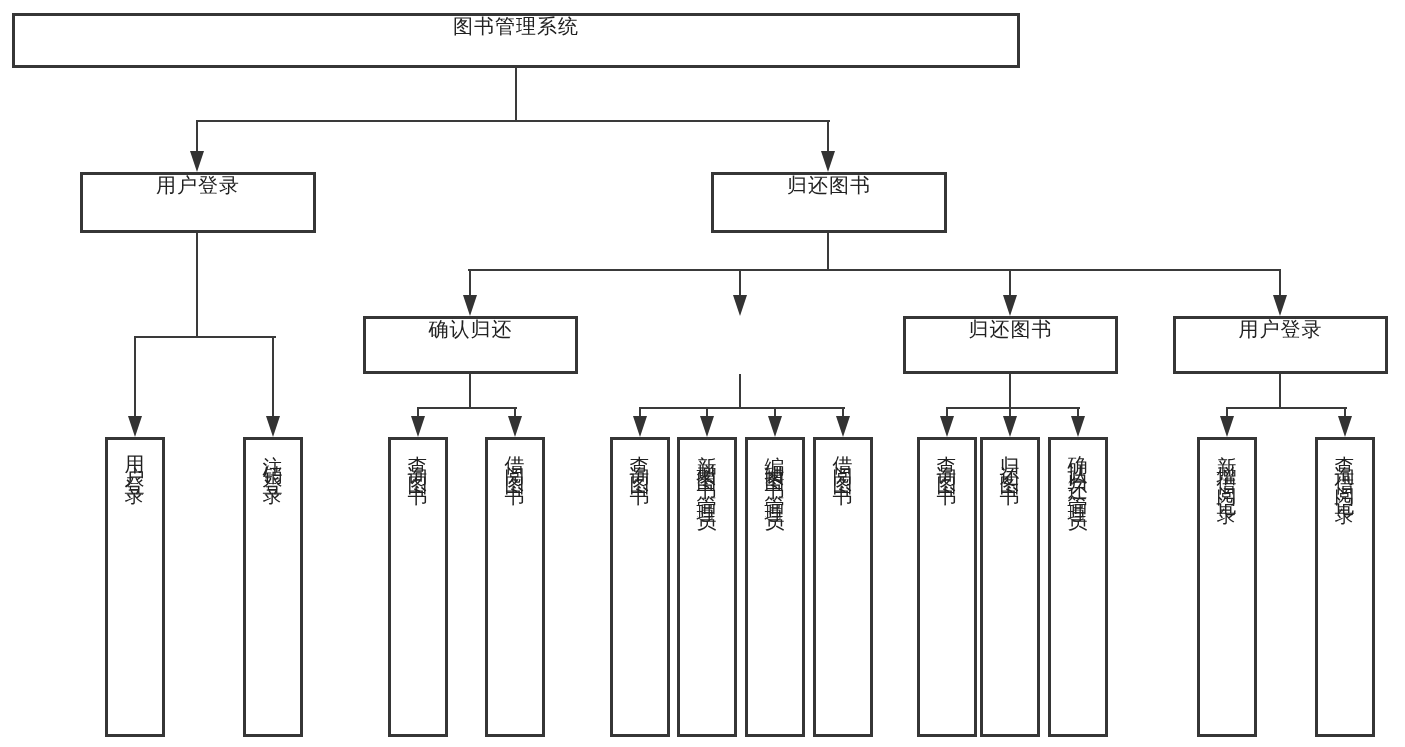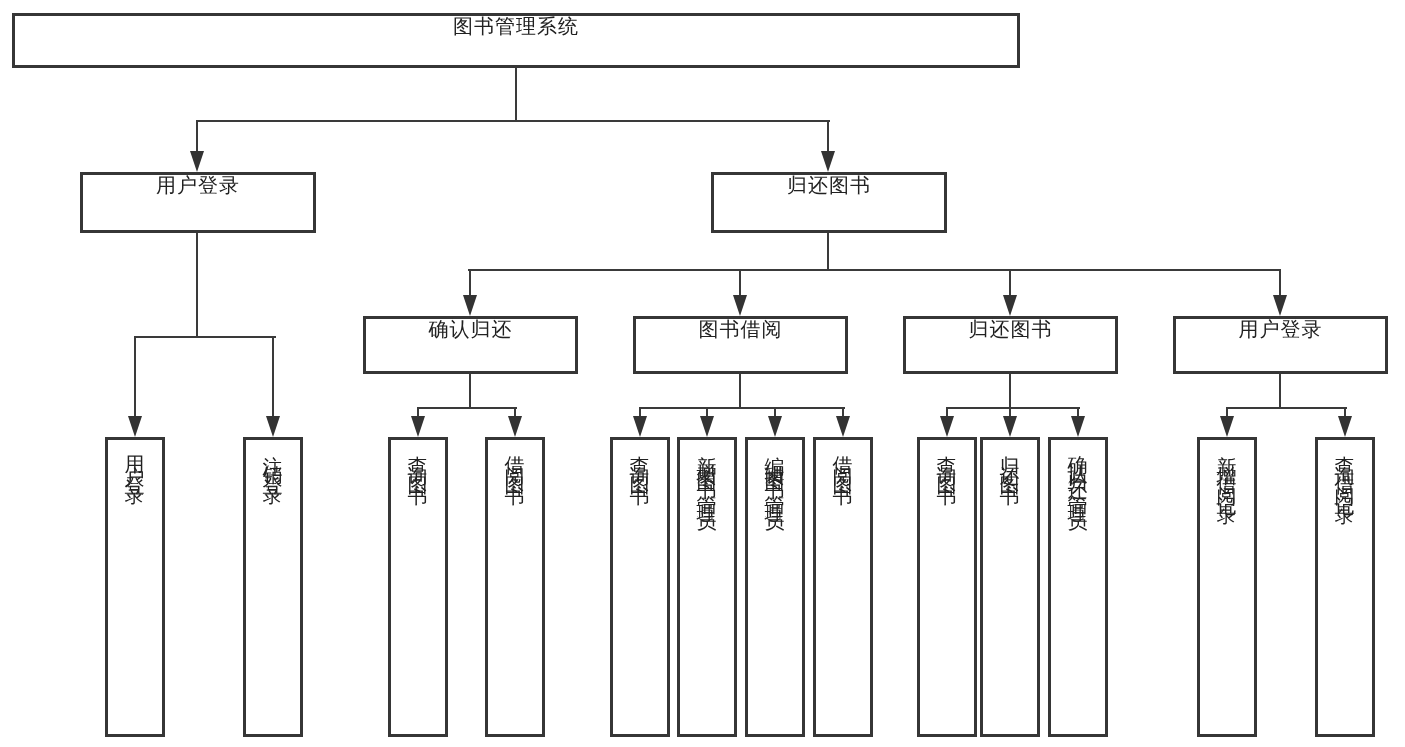--- a/index.html
+++ b/index.html
@@ -90,23 +90,20 @@
   <i class="vl" style="left:739px;top:269px;height:28px"></i>
   <i class="arr" style="left:733px;top:295px"></i>
   <i class="vl" style="left:1009px;top:269px;height:28px"></i>
   <i class="arr" style="left:1003px;top:295px"></i>
   <i class="vl" style="left:1279px;top:269px;height:28px"></i>
   <i class="arr" style="left:1273px;top:295px"></i>
 
   <div class="box" style="left:363px;top:316px;width:215px;height:58px">
     <span class="lbl">确认归还</span>
   </div>
-  <div class="box" style="left:633px;top:316px;width:215px;height:58px">
-    <span class="lbl">图书借阅</span>
-  </div>
   <div class="box" style="left:903px;top:316px;width:215px;height:58px">
     <span class="lbl">归还图书</span>
   </div>
   <div class="box" style="left:1173px;top:316px;width:215px;height:58px">
     <span class="lbl">用户登录</span>
   </div>
 
   <i class="vl" style="left:469px;top:374px;height:35px"></i>
   <i class="hl" style="left:417px;top:407px;width:100px"></i>
   <i class="vl" style="left:417px;top:407px;height:14px"></i>

